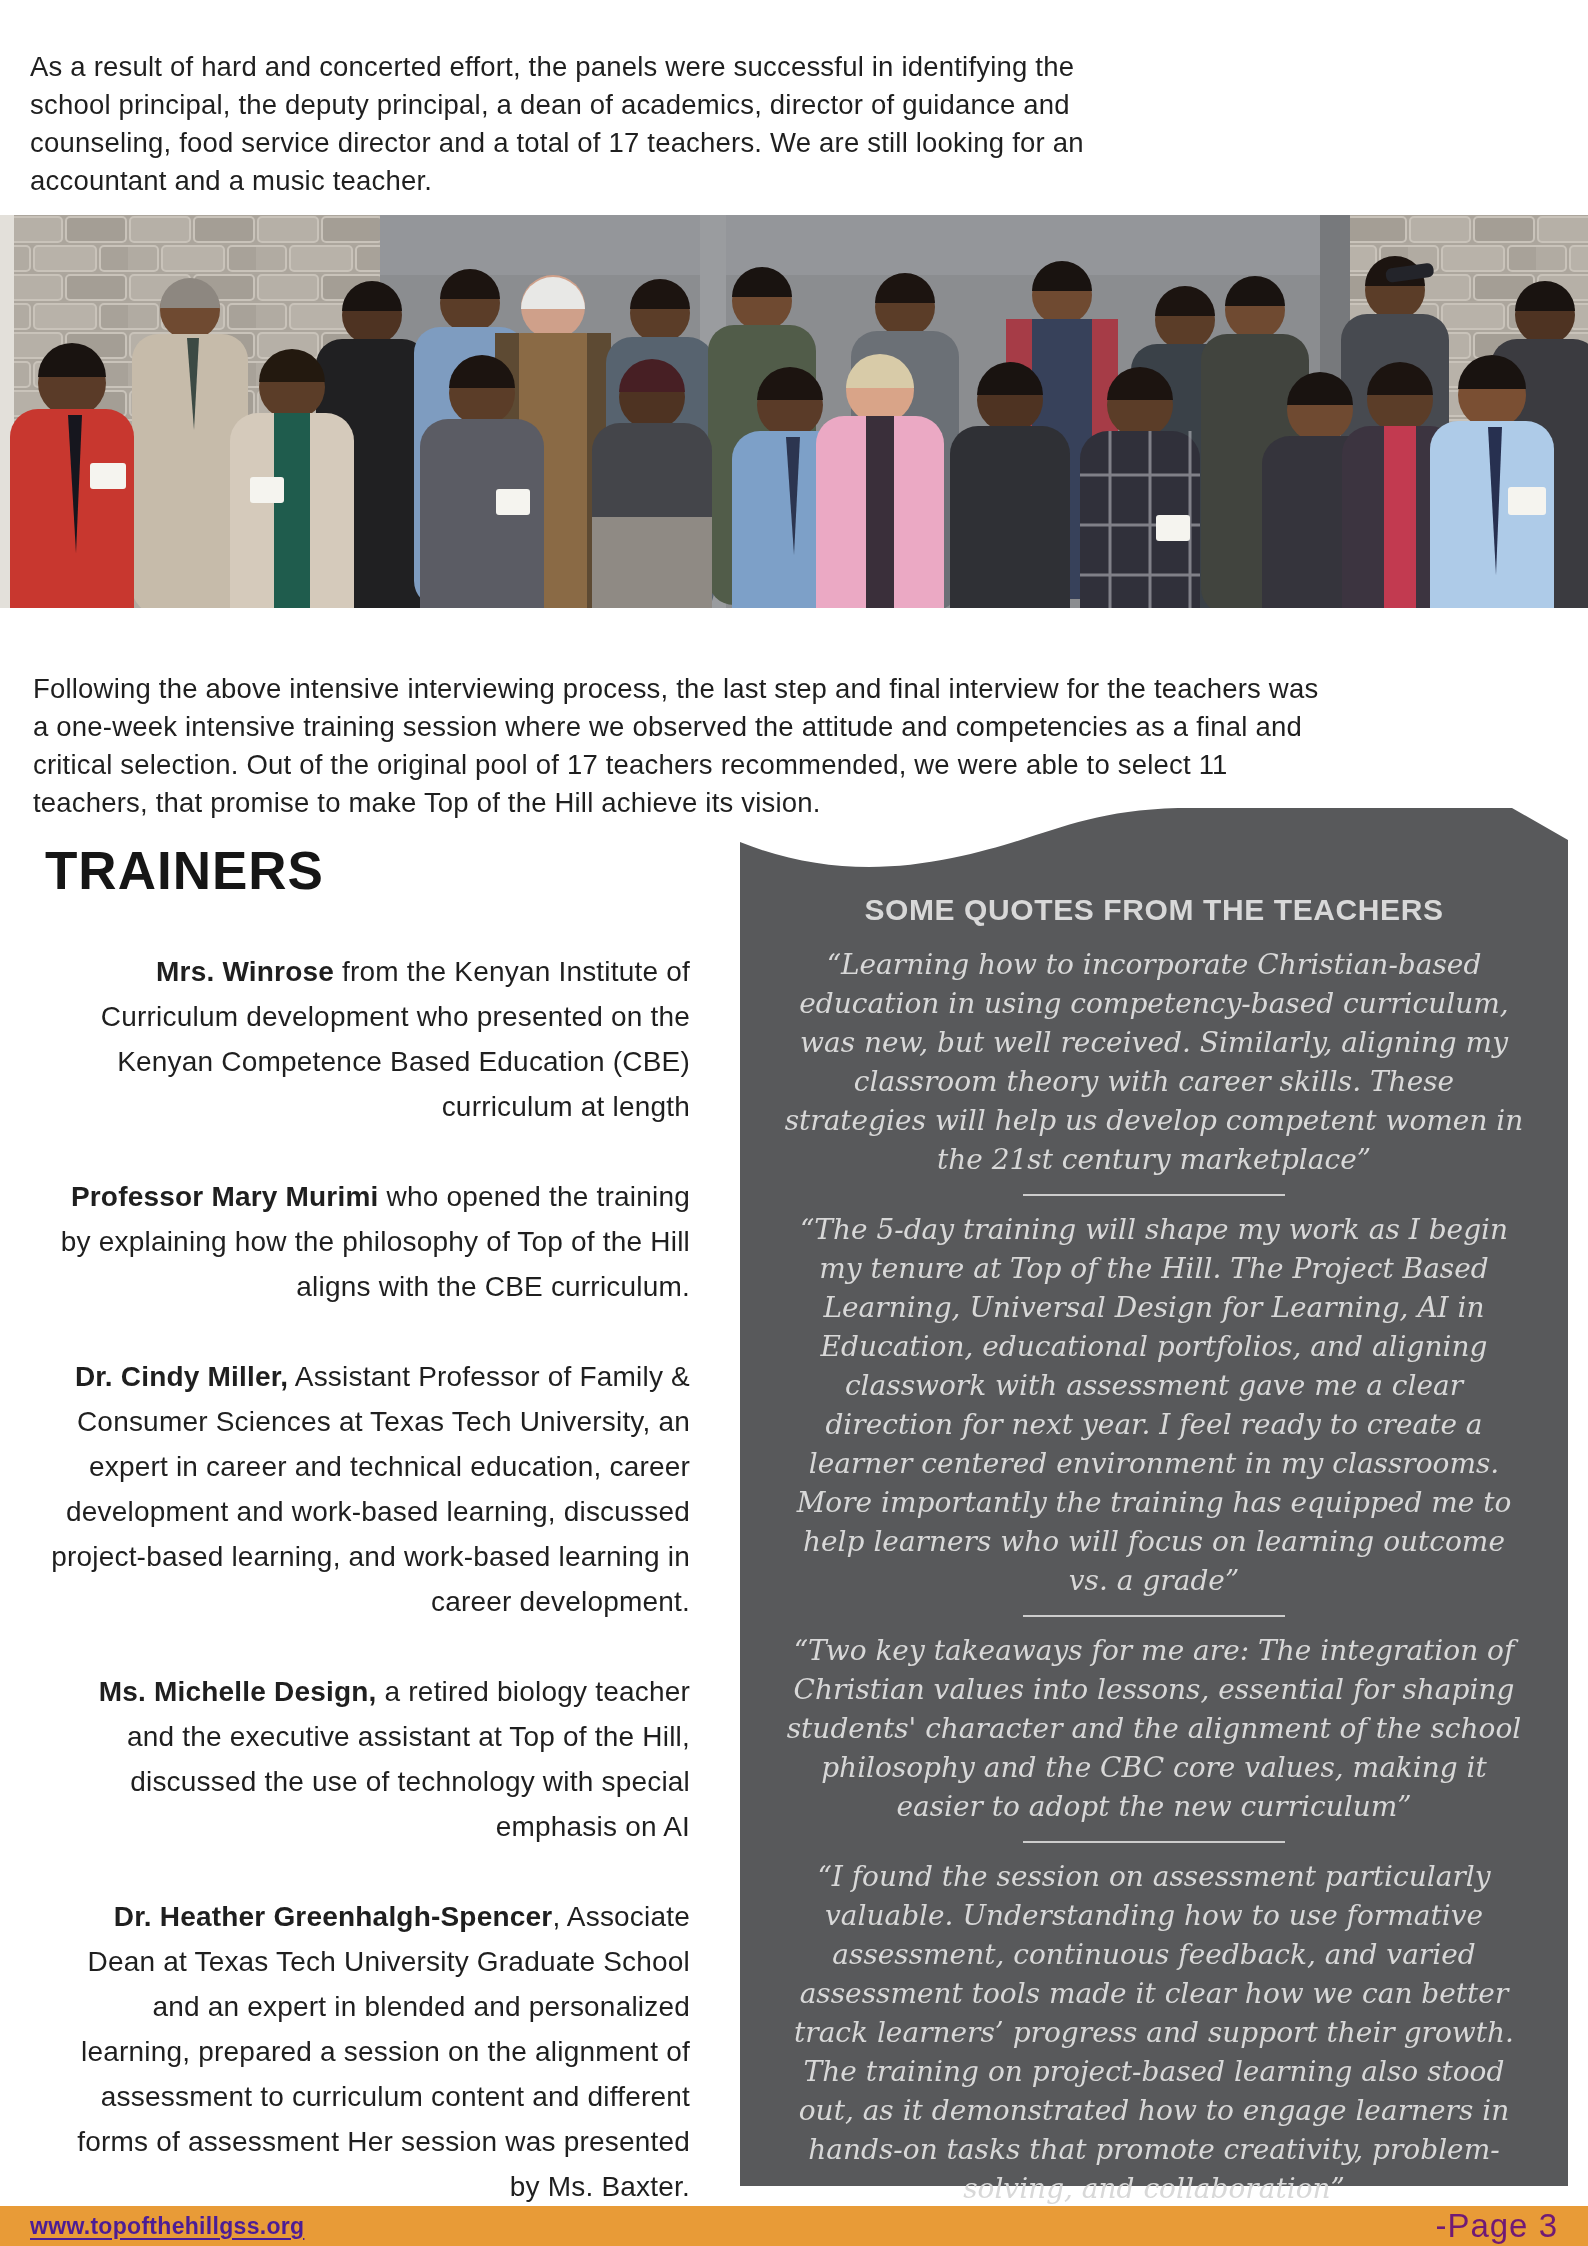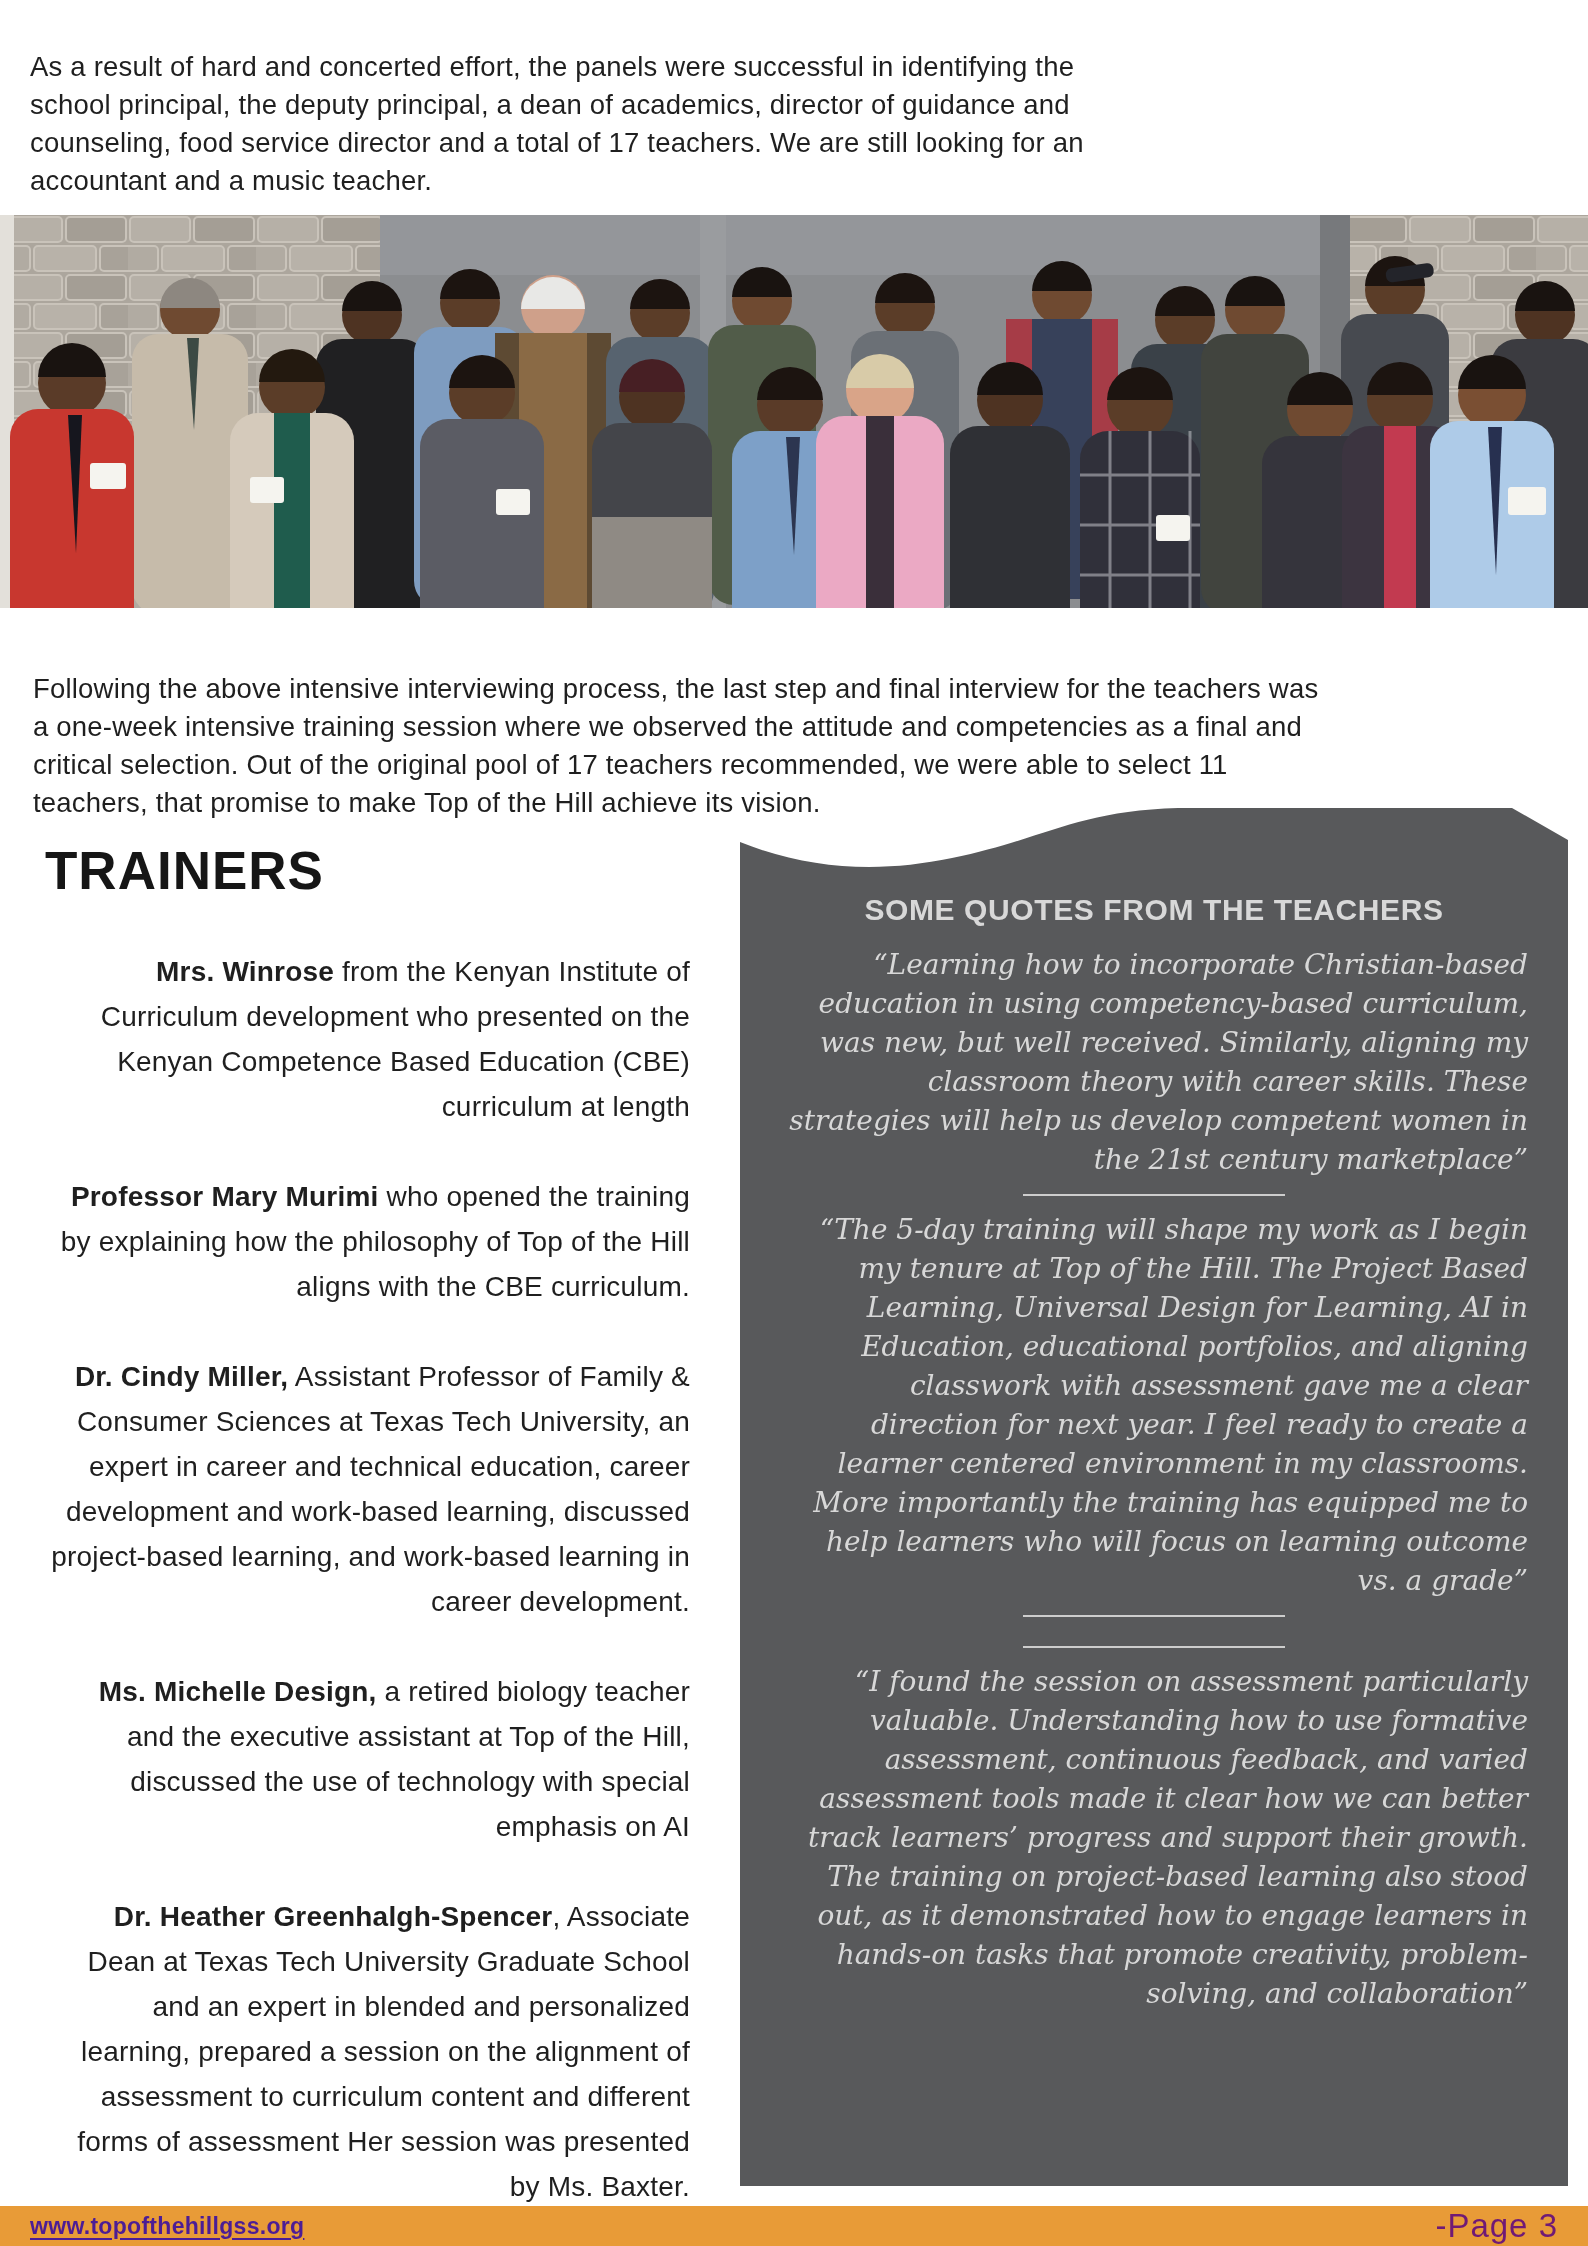--- a/index.html
+++ b/index.html
@@ -37,21 +37,21 @@
     position:absolute;left:40px;right:40px;top:87px;
     display:flex;flex-direction:column;align-items:center;z-index:2;
   }
   .qb-heading{
     font-size:30px;font-weight:700;letter-spacing:.6px;color:var(--c-quote_text);
     text-align:center;margin:0 0 18px 0;
   }
   .quote{
     font-family:"DejaVu Serif","Liberation Serif",serif;font-style:italic;
     font-size:28px;line-height:39px;color:var(--c-quote_text);
-    text-align:right;margin:0;
+    text-align:center;margin:0;
   }
   .quote-divider{
     width:262px;height:0;border:none;border-top:2px solid #cdcdcd;margin:15px 0 14px 0;
   }
 
   
   .footer-bar{
     position:absolute;left:0;top:2206px;width:1588px;height:40px;
     background:var(--c-footer_bar);display:flex;align-items:center;
     justify-content:space-between;padding:0 30px;
@@ -255,20 +255,21 @@
     <svg class="qb-wave" width="828" height="70" viewBox="0 0 828 70" xmlns="http://www.w3.org/2000/svg" preserveAspectRatio="none">
       <path d="M0,36 C70,64 140,67 212,52 C305,33 335,5 438,2 L772,2 L828,34 L828,70 L0,70 Z" fill="var(--c-quote_box,#58595b)"></path>
     </svg>
     <div class="qb-fill"></div>
     <div class="qb-content">
       <h2 class="qb-heading">SOME QUOTES FROM THE TEACHERS</h2>
       <p class="quote">“Learning how to incorporate Christian-based education in using competency-based curriculum, was new, but well received. Similarly, aligning my classroom theory with career skills. These strategies will help us develop competent women in the 21st century marketplace”</p>
       <hr class="quote-divider">
       <p class="quote">“The 5-day training will shape my work as I begin my tenure at Top of the Hill. The Project Based Learning, Universal Design for Learning, AI in Education, educational portfolios, and aligning classwork with assessment gave me a clear direction for next year. I feel ready to create a learner centered environment in my classrooms. More importantly the training has equipped me to help learners who will focus on learning outcome vs. a grade”</p>
       <hr class="quote-divider">
+      <p class="quote">“Two key takeaways for me are: The integration of Christian values into lessons, essential for shaping students' character and the alignment of the school philosophy and the CBC core values, making it easier to adopt the new curriculum”</p>
       <hr class="quote-divider">
       <p class="quote">“I found the session on assessment particularly valuable. Understanding how to use formative assessment, continuous feedback, and varied assessment tools made it clear how we can better track learners’ progress and support their growth. The training on project-based learning also stood out, as it demonstrated how to engage learners in hands-on tasks that promote creativity, problem-solving, and collaboration”</p>
     </div>
   </div>
 
   <div class="footer-bar">
     <a class="footer-url" href="#">www.topofthehillgss.org</a>
     <span class="footer-page">-Page 3</span>
   </div>
 

